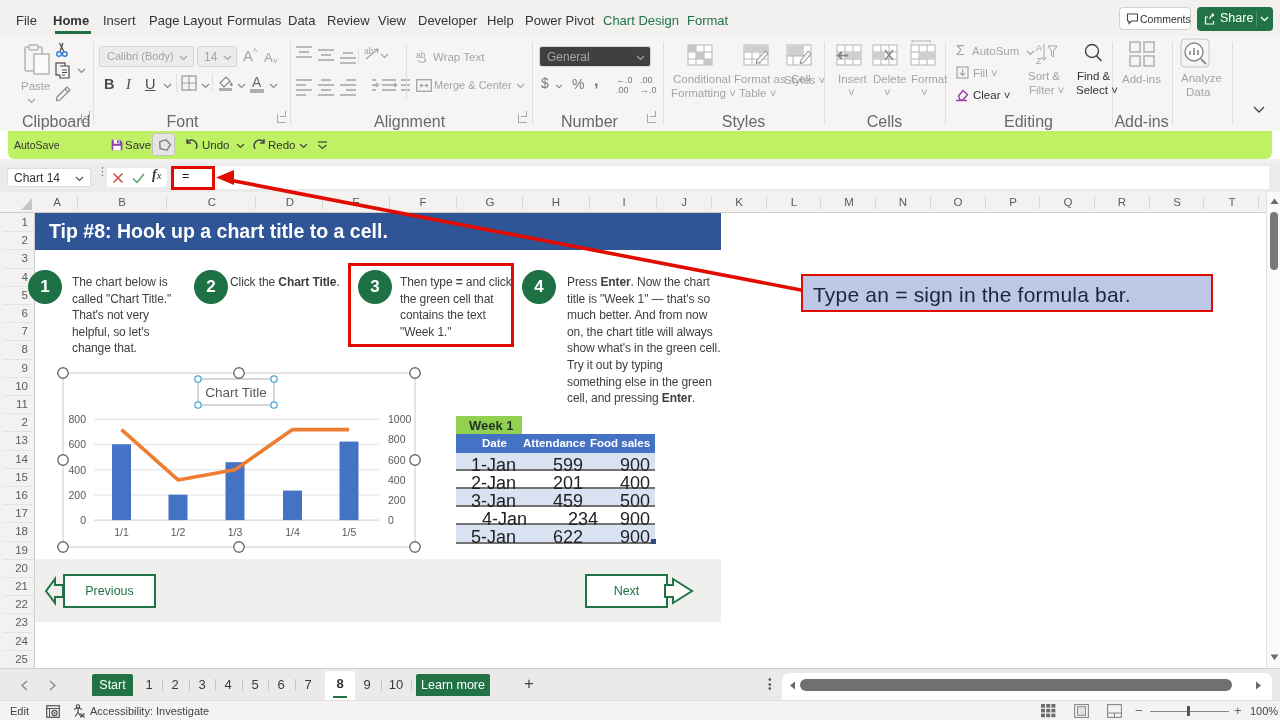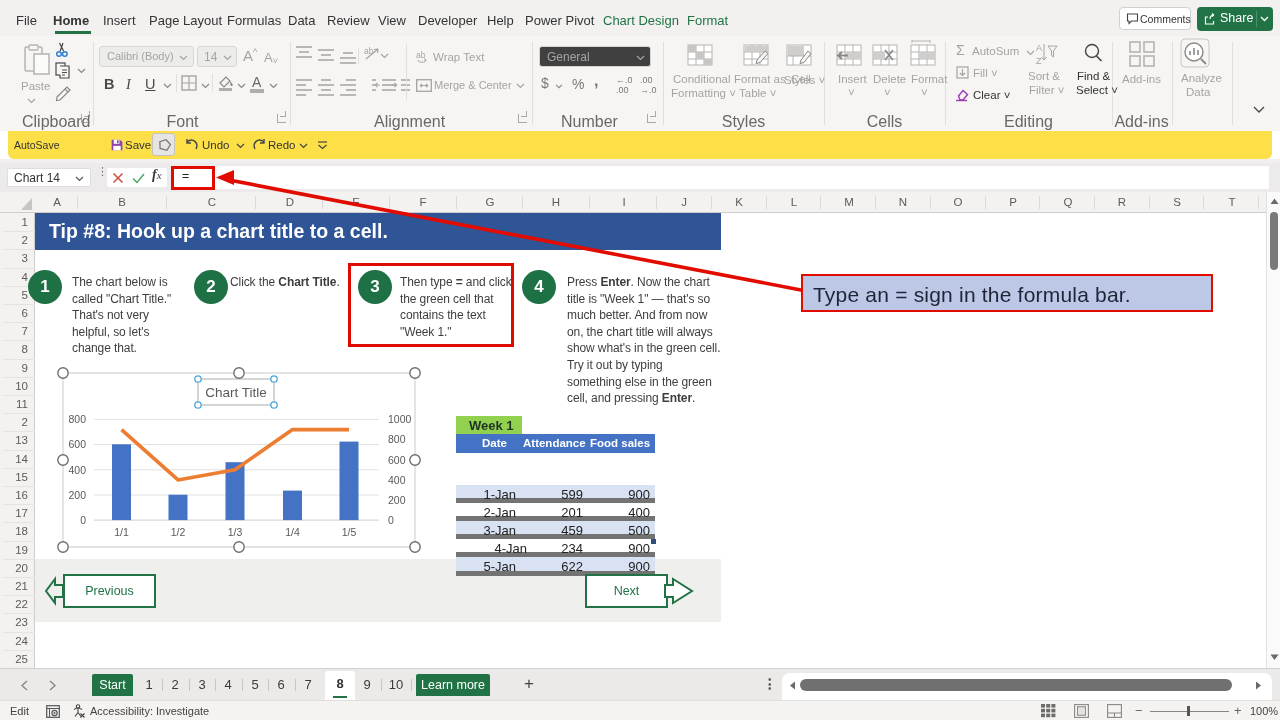--- a/index.html
+++ b/index.html
@@ -13,21 +13,21 @@
 
 #ribbon { left:0; top:36px; width:1280px; height:95px; background:#f6f5f4; }
 #ribbonpanelbg { left:8px; top:36px; width:1264px; height:95px; background:#fbfbfa; border-radius:6px 6px 0 0; }
 .gsep { position:absolute; top:6px; height:83px; width:1px; background:#e1dfdd; }
 .glabel { position:absolute; top:77px; font-size:16px; color:#6a6866; text-align:center; }
 .dlaunch { position:absolute; top:78px; width:9px; height:9px; border-left:1px solid #8a8886; border-bottom:1px solid #8a8886; opacity:.7; }
 .dlaunch:after { content:""; position:absolute; left:2px; top:-3px; width:5px; height:5px; border-right:1px solid #8a8886; border-bottom:1px solid #8a8886; }
 .rtext { position:absolute; font-size:11.5px; color:#a6a4a2; white-space:nowrap; }
 .rtext.on { color:#444; }
 
-#qat { left:8px; top:131px; width:1264px; height:28px; background:#fde047; border-radius:0 0 6px 6px; font-size:12.5px; color:#333; }
+#qat { left:8px; top:131px; width:1264px; height:28px; background:#bef264; border-radius:0 0 6px 6px; font-size:12.5px; color:#333; }
 #qatgap { left:0; top:159px; width:1280px; height:4px; background:#f1f0ef; }
 
 #frow { left:0; top:163px; width:1280px; height:29px; background:#eceaea; }
 
 #colhead { left:0; top:192px; width:1266px; height:21px; background:#f3f2f1; border-bottom:1px solid #cfcdcb; }
 .colletter { position:absolute; top:4px; font-size:11.5px; color:#5c5b5a; }
 .colsep { position:absolute; top:4px; height:13px; width:1px; background:#dbd9d7; }
 
 #gutter { left:0; top:213px; width:35px; height:455px; background:#f3f2f1; border-right:1px solid #cfcdcb; }
 .rownum { position:absolute; right:6px; width:25px; text-align:right; font-size:11.5px; color:#5c5b5a; }
@@ -36,21 +36,21 @@
 #grid { left:36px; top:213px; width:1230px; height:455px; background:#fff; }
 
 #banner { left:35px; top:213px; width:686px; height:37px; background:#2f5597; color:#fff; font-weight:bold; font-size:19.5px; line-height:37px; padding-left:14px; }
 
 .stepc { position:absolute; width:34px; height:34px; border-radius:50%; background:#1e7145; color:#fff; font-weight:bold; font-size:17px; text-align:center; line-height:34px; }
 .steptxt { position:absolute; font-size:12px; letter-spacing:-0.1px; line-height:16.6px; color:#3f3e3d; }
 
 #grayband { left:35px; top:559px; width:686px; height:63px; background:#efefee; }
 .navbox { position:absolute; top:574px; height:34px; border:2px solid #217346; background:#fff; color:#217346; font-size:12.5px; text-align:center; }
 
-.trow { position:absolute; left:456px; width:199px; height:18.2px; font-size:13px; color:#222; border-bottom:5px solid #737373;margin-top:32px; }
+.trow { position:absolute; left:456px; width:199px; height:18.2px; font-size:18px; color:#222; border-bottom:2px solid #737373; }
 .trow div { position:absolute; top:2px; }
 
 #tabbar { left:0; top:668px; width:1280px; height:32px; background:#ebeae9; border-top:1px solid #d2d0ce; }
 .sheettab { position:absolute; top:5px; height:22px; line-height:22px; font-size:12.5px; text-align:center; }
 .tabnum { position:absolute; top:0; height:32px; line-height:32px; font-size:13px; color:#3b3a39; text-align:center; width:20px; }
 .tabsep { position:absolute; top:10px; height:12px; width:1px; background:#c8c6c4; }
 
 #status { left:0; top:700px; width:1280px; height:20px; background:#f4f3f2; border-top:1px solid #e1dfdd; font-size:11px; color:#444; }
 </style>
 </head>
@@ -525,21 +525,21 @@
     <div style="right:72px;">201</div>
     <div style="right:5px;">400</div>
   </div>
 <div class="trow" style="top:489px;background:#d9e2f3;">
     <div style="right:139px;">3-Jan</div>
     <div style="right:72px;">459</div>
     <div style="right:5px;">500</div>
   </div>
 <div class="trow" style="top:507.2px;background:#fff;">
     <div style="right:128px;">4-Jan</div>
-    <div style="right:72px;">234</div>
+    <div style="right:57px;">234</div>
     <div style="right:5px;">900</div>
   </div>
 <div class="trow" style="top:525.4px;background:#d9e2f3;">
     <div style="right:139px;">5-Jan</div>
     <div style="right:72px;">622</div>
     <div style="right:5px;">900</div>
   </div>
 <div style="position:absolute;left:651px;top:539px;width:5px;height:5px;background:#2e4d7b;"></div>
 
 <div class="navbox" style="left:63px;width:93px;line-height:30px;">Previous</div>

